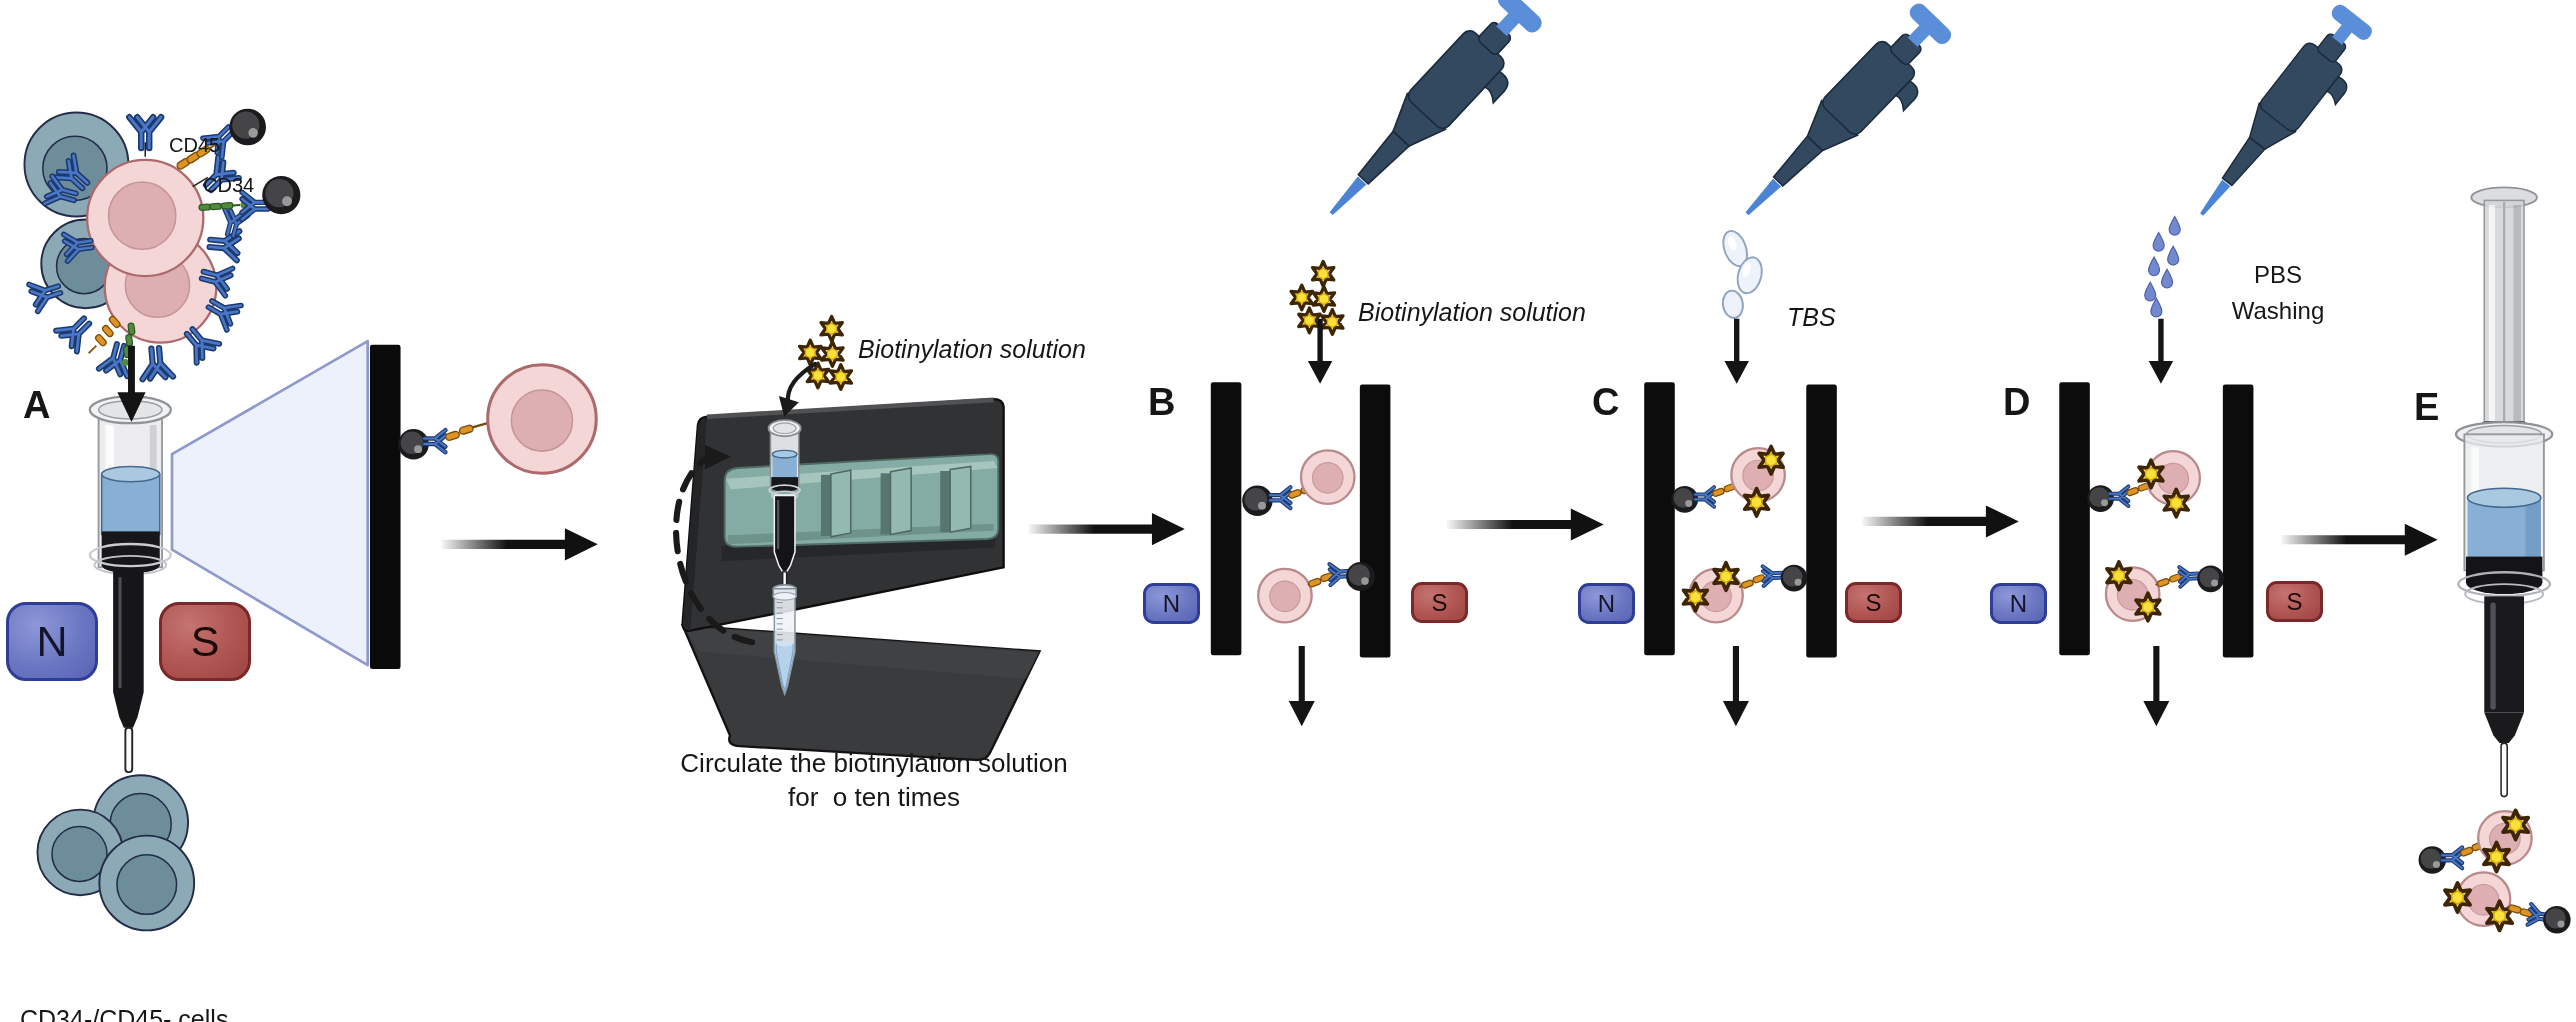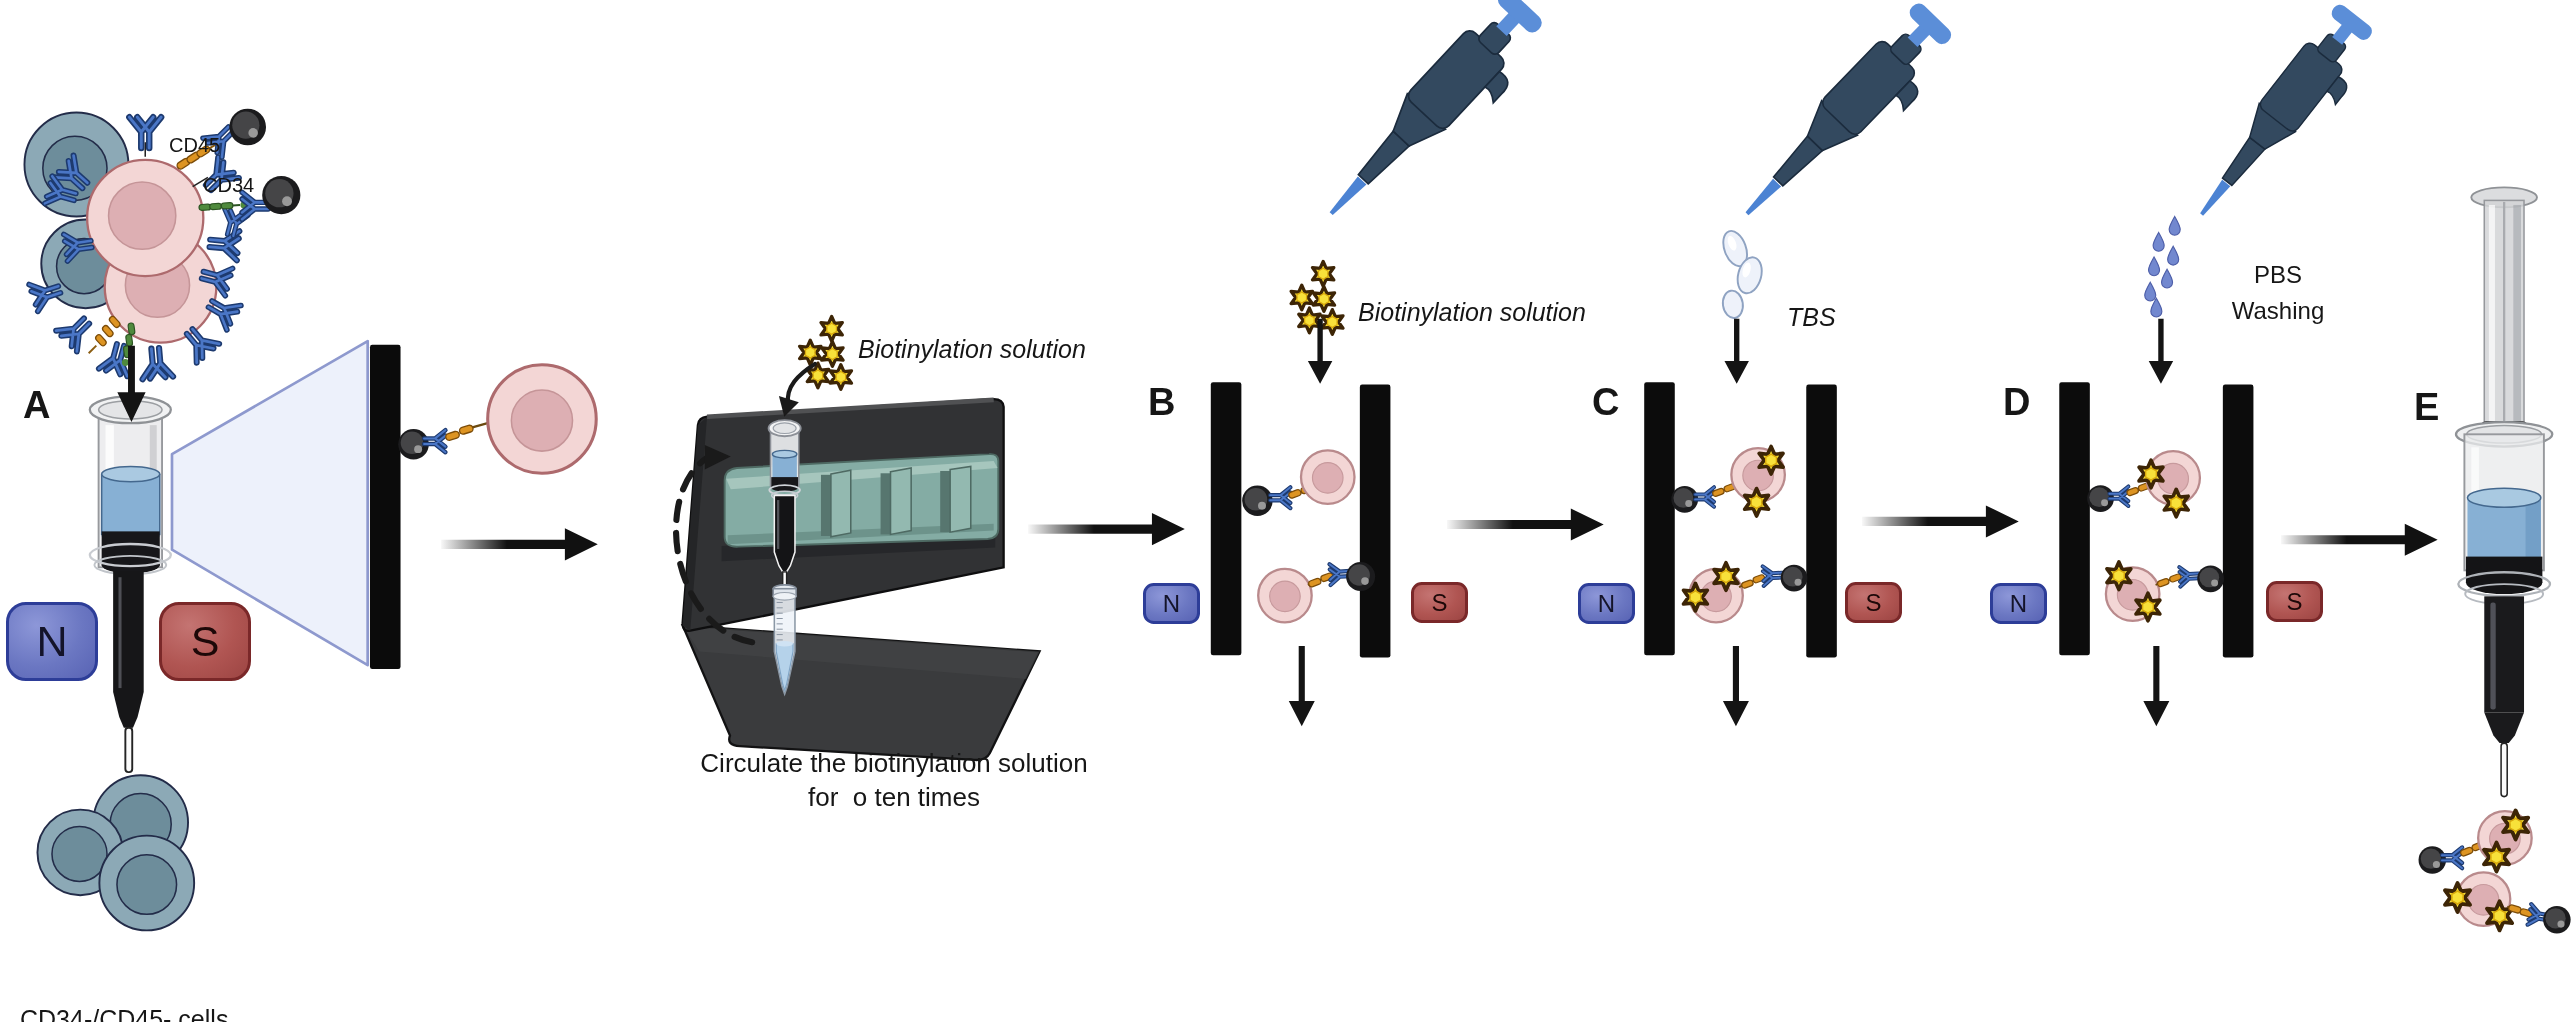--- a/index.html
+++ b/index.html
@@ -433,21 +433,21 @@
 <div class="txt panel-letter" style="left:23px;top:384px;">A</div>
 <div class="txt panel-letter" style="left:1148px;top:381px;">B</div>
 <div class="txt panel-letter" style="left:1592px;top:381px;">C</div>
 <div class="txt panel-letter" style="left:2003px;top:381px;">D</div>
 <div class="txt panel-letter" style="left:2414px;top:386px;">E</div>
 
 <div class="txt antigen-label" style="left:169px;top:134px;">CD45</div>
 <div class="txt antigen-label" style="left:203px;top:174px;">CD34</div>
 
 <div class="txt sol-label" style="left:858px;top:335px;">Biotinylation solution</div>
-<div class="txt caption-center" style="left:874px;top:746px;margin-left:20px;">Circulate the biotinylation solution
+<div class="txt caption-center" style="left:874px;top:746px;">Circulate the biotinylation solution
 for  o ten times</div>
 
 <div class="txt sol-label" style="left:1358px;top:298px;">Biotinylation solution</div>
 <div class="txt sol-label" style="left:1787px;top:292px;margin-top:11px;">TBS</div>
 <div class="txt caption-center" style="left:2278px;top:257px;font-size:24px;line-height:1.5;">PBS
 Washing</div>
 
 <div class="txt bottom-caption" style="left:20px;top:1005px;">CD34-/CD45- cells</div>
 
 <div class="magnet mag-lg mag-n" style="left:6.1px;top:602px;">

